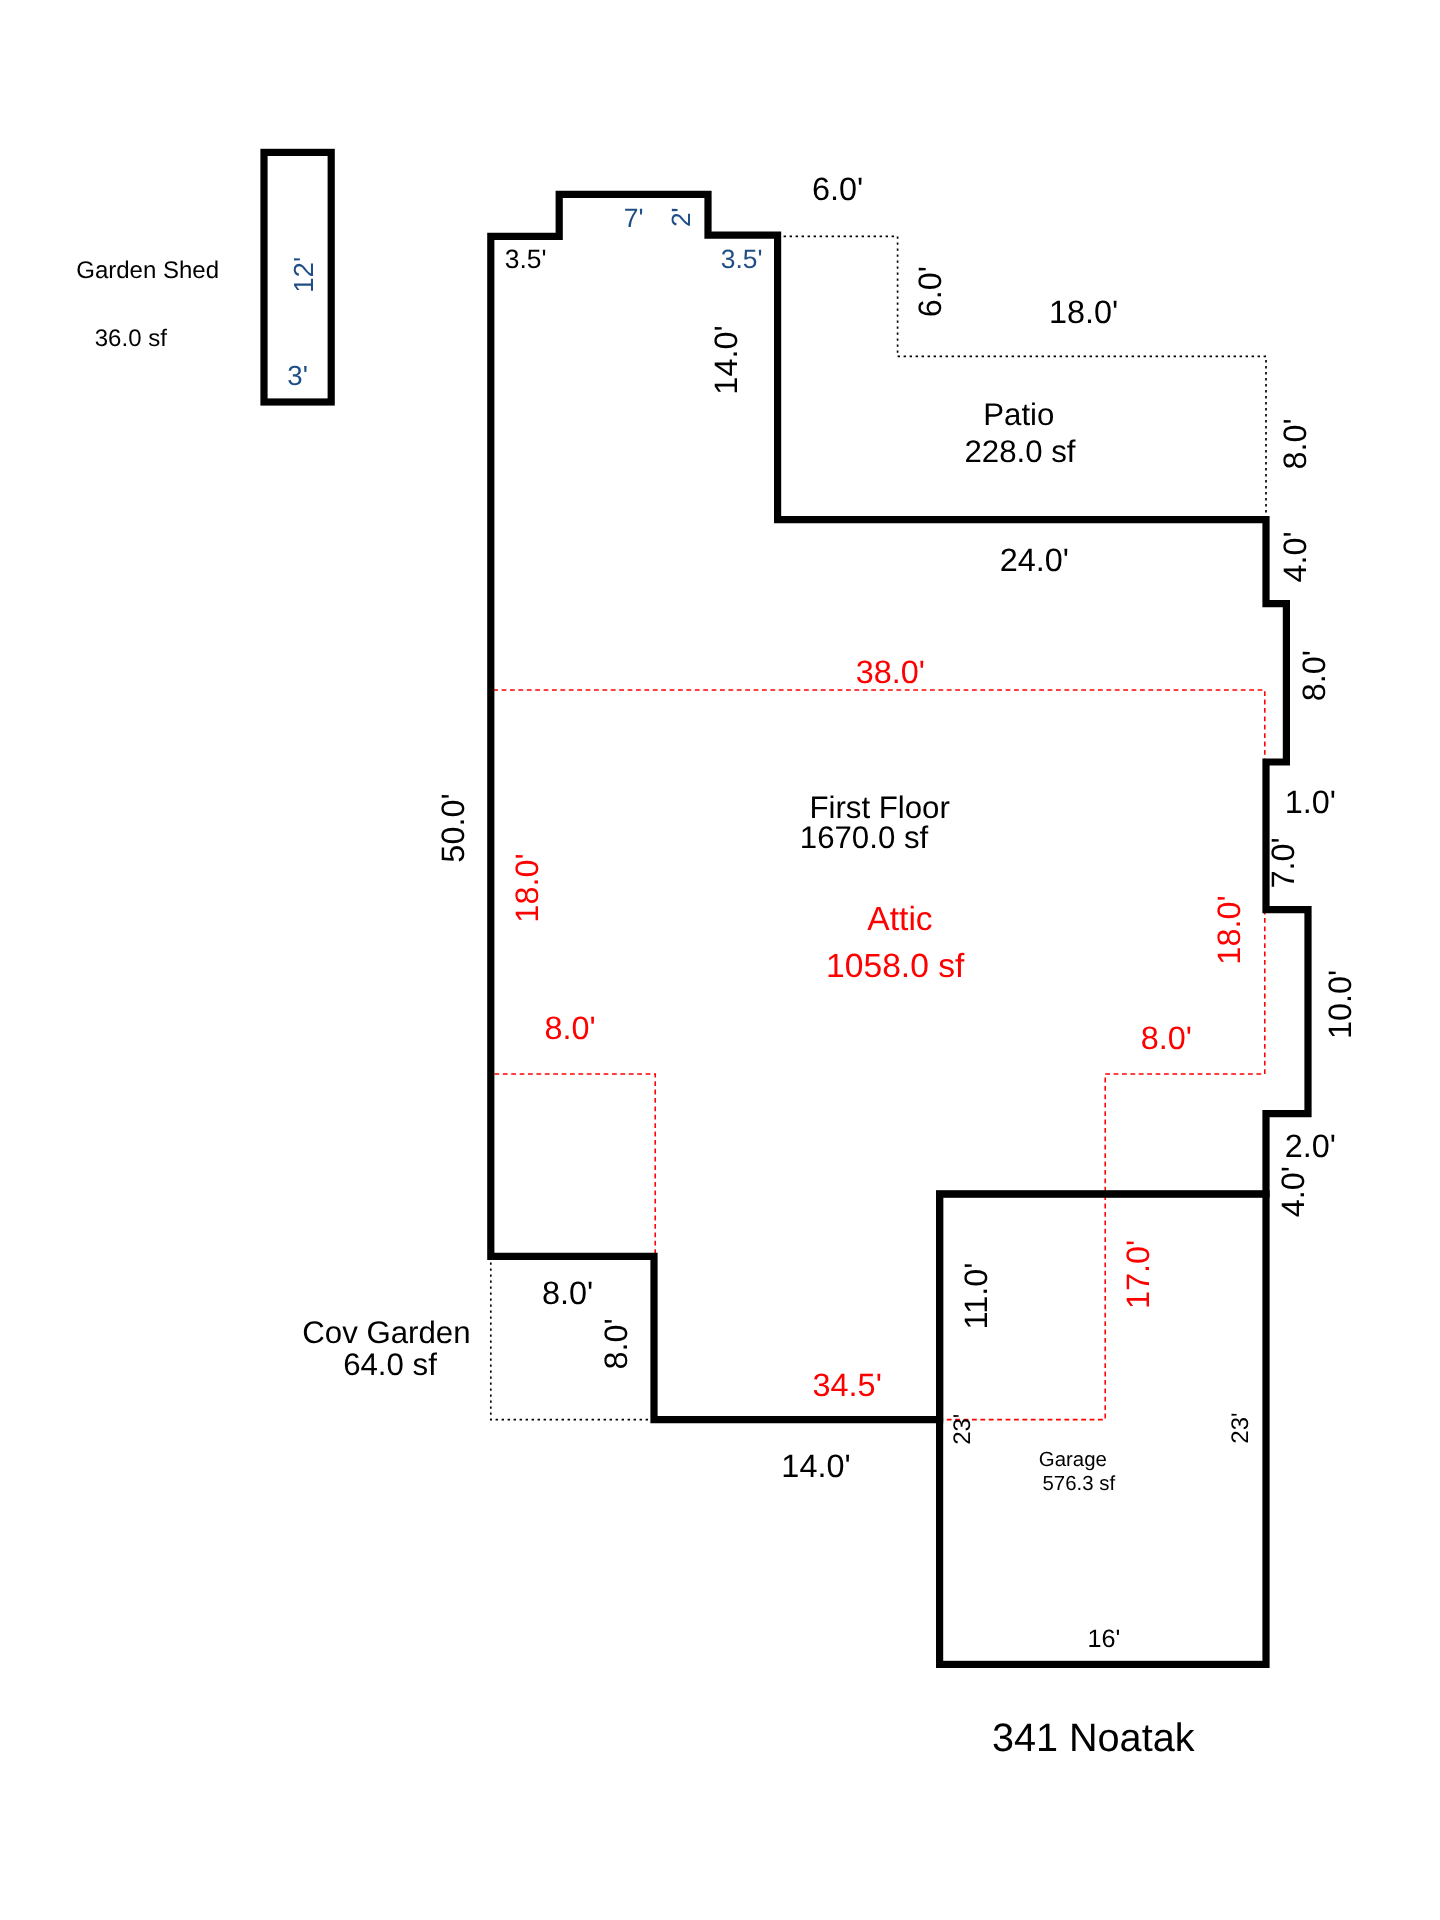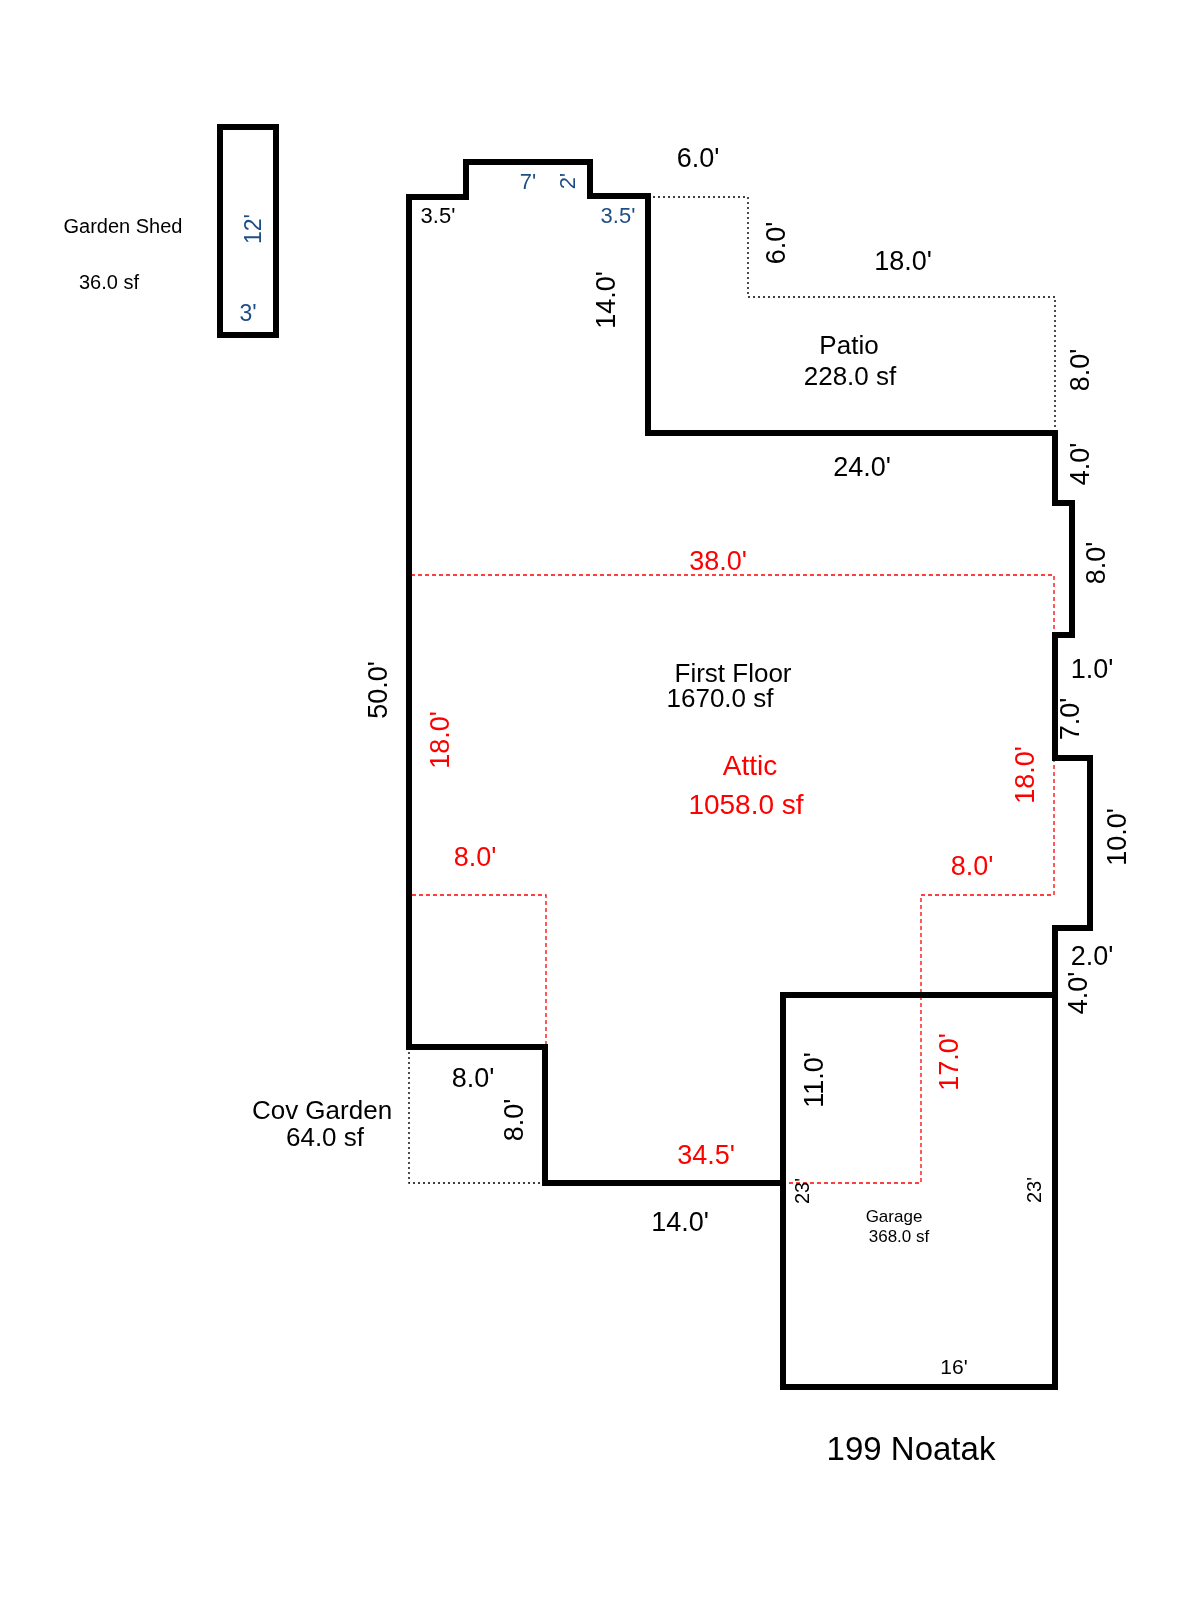--- a/index.html
+++ b/index.html
@@ -82,36 +82,36 @@
   <div class="lbl" style="left:1092px;top:956px;">2.0'</div>
   <div class="lbl rot" style="left:1078px;top:993px;">4.0'</div>
 
   <div class="lbl rot" style="left:378px;top:690px;">50.0'</div>
 
   <div class="lbl s26" style="left:733px;top:673px;">First Floor</div>
   <div class="lbl s26" style="left:720px;top:698px;">1670.0 sf</div>
   <div class="lbl s28 red" style="left:750px;top:766px;">Attic</div>
   <div class="lbl s28 red" style="left:746px;top:805px;">1058.0 sf</div>
 
-  <div class="lbl red" style="left:718px;top:561px;text-align:right;">38.0'</div>
+  <div class="lbl red" style="left:742px;top:561px;text-align:right;">38.0'</div>
   <div class="lbl red rot" style="left:440px;top:740px;">18.0'</div>
   <div class="lbl red rot" style="left:1025px;top:775px;">18.0'</div>
   <div class="lbl red" style="left:475px;top:857px;">8.0'</div>
   <div class="lbl red" style="left:972px;top:866px;">8.0'</div>
   <div class="lbl red" style="left:706px;top:1155px;">34.5'</div>
   <div class="lbl red rot" style="left:949px;top:1062px;">17.0'</div>
 
   <div class="lbl s26" style="left:322px;top:1110px;">Cov Garden</div>
   <div class="lbl s26" style="left:325px;top:1137px;">64.0 sf</div>
   <div class="lbl" style="left:473px;top:1078px;">8.0'</div>
   <div class="lbl rot" style="left:514px;top:1120px;">8.0'</div>
   <div class="lbl" style="left:680px;top:1222px;">14.0'</div>
 
   <div class="lbl rot" style="left:814px;top:1080px;">11.0'</div>
   <div class="lbl s20 rot" style="left:802px;top:1191px;">23'</div>
   <div class="lbl s20 rot" style="left:1034px;top:1190px;">23'</div>
   <div class="lbl s17" style="left:894px;top:1216px;">Garage</div>
-  <div class="lbl s17" style="left:899px;top:1236px;">368.0 sf</div>
-  <div class="lbl s21" style="left:920px;top:1366px;margin-left:34px;">16'</div>
+  <div class="lbl s17" style="left:899px;top:1236px;">576.3 sf</div>
+  <div class="lbl s21" style="left:920px;top:1366px;">16'</div>
 
-  <div class="lbl s33" style="left:911px;top:1448px;">199 Noatak</div>
+  <div class="lbl s33" style="left:911px;top:1448px;">341 Noatak</div>
 
 </div>
 
 </body></html>

